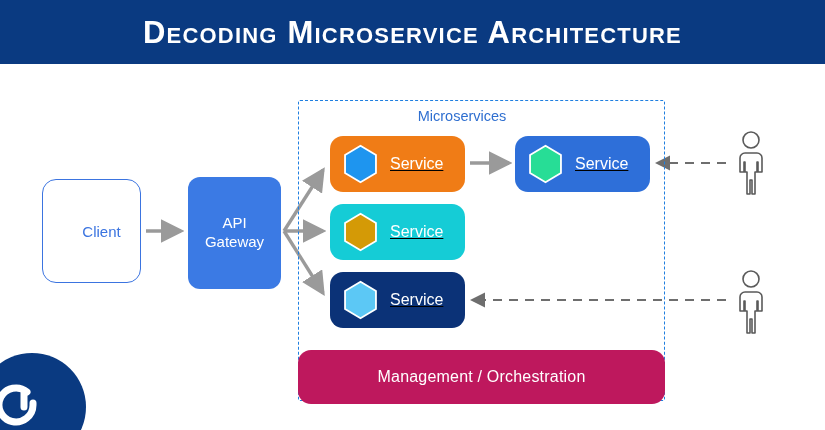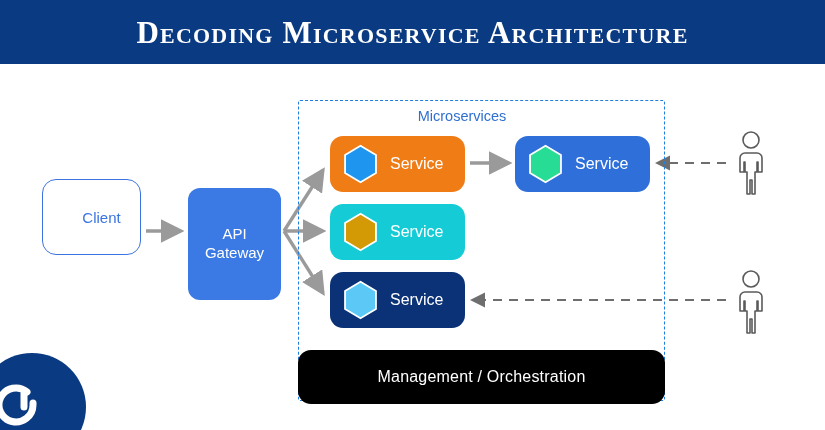--- a/index.html
+++ b/index.html
@@ -22,21 +22,21 @@
     left: 0; top: 0;
     width: 825px;
     height: 64px;
     background: #0a3a81;
     display: flex;
     align-items: center;
     justify-content: center;
   }
   #header-title {
     color: #ffffff;
-    font-family: Liberation Serif, serif;
+    font-family: Liberation Sans, sans-serif;
     font-weight: bold;
     font-size: 31px;
     font-variant: small-caps;
     letter-spacing: 1.2px;
     line-height: 1;
     white-space: nowrap;
   }
 
   
   #diagram-canvas {
@@ -58,33 +58,33 @@
   .node {
     position: absolute;
     box-sizing: border-box;
     display: flex;
     align-items: center;
     justify-content: center;
   }
 
   #client-box {
     left: 42px; top: 115px;
-    width: 99px; height: 76px;
+    width: 99px; height: 104px;
     border: 1.6px solid #3b74e0;
     border-radius: 14px;
     background: #ffffff;
     padding-left: 20px;
   }
   #client-label {
     color: #3b74e0;
     font-size: 15px;
   }
 
   #api-gateway-box {
-    left: 188px; top: 124px;
+    left: 188px; top: 113px;
     width: 93px; height: 112px;
     background: #3b7ae4;
     border-radius: 12px;
     flex-direction: column;
     line-height: 1.25;
   }
   #api-gateway-label {
     color: #ffffff;
     font-size: 15px;
     text-align: center;
@@ -110,20 +110,21 @@
   }
 
   
   .service-pill {
     position: absolute;
     border-radius: 13px;
     display: flex;
     align-items: center;
     box-sizing: border-box;
     padding-left: 12px;
+    text-decoration: underline;
   }
   .service-label {
     color: #ffffff;
     font-size: 16px;
     margin-left: 11px;
   }
   .hex {
     width: 37px;
     height: 40px;
     flex: 0 0 auto;
@@ -132,21 +133,21 @@
   #service-1 { left: 330px; top: 72px;  width: 135px; height: 56px; background: #f07c16; }
   #service-2 { left: 330px; top: 140px; width: 135px; height: 56px; background: #15ccd6; }
   #service-3 { left: 330px; top: 208px; width: 135px; height: 56px; background: #0b3277; }
   #service-4 { left: 515px; top: 72px;  width: 135px; height: 56px; background: #2e6fd9; }
 
   
   #management-bar {
     position: absolute;
     left: 298px; top: 286px;
     width: 367px; height: 54px;
-    background: #000000;
+    background: #be185d;
     border-radius: 13px;
     display: flex;
     align-items: center;
     justify-content: center;
   }
   #management-label {
     color: #ffffff;
     font-size: 16px;
     letter-spacing: 0.2px;
   }

